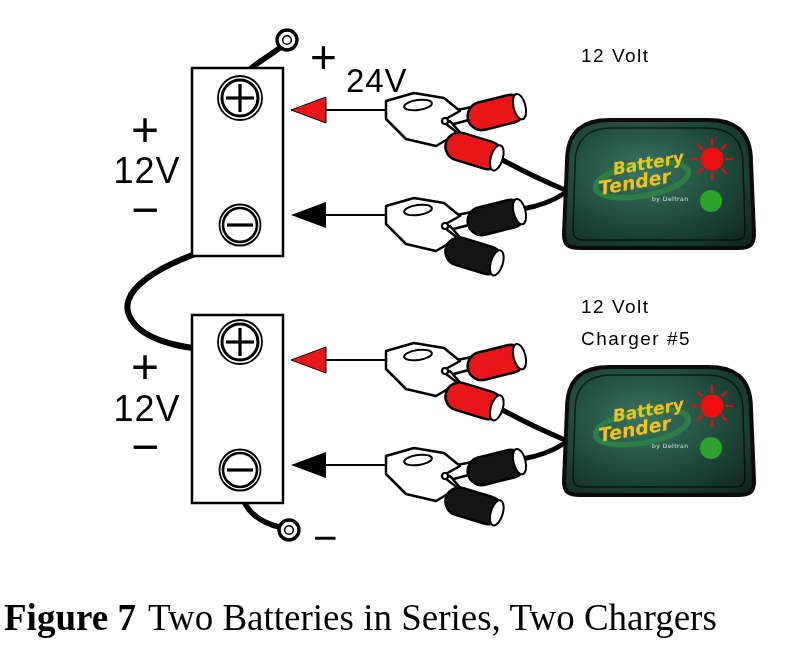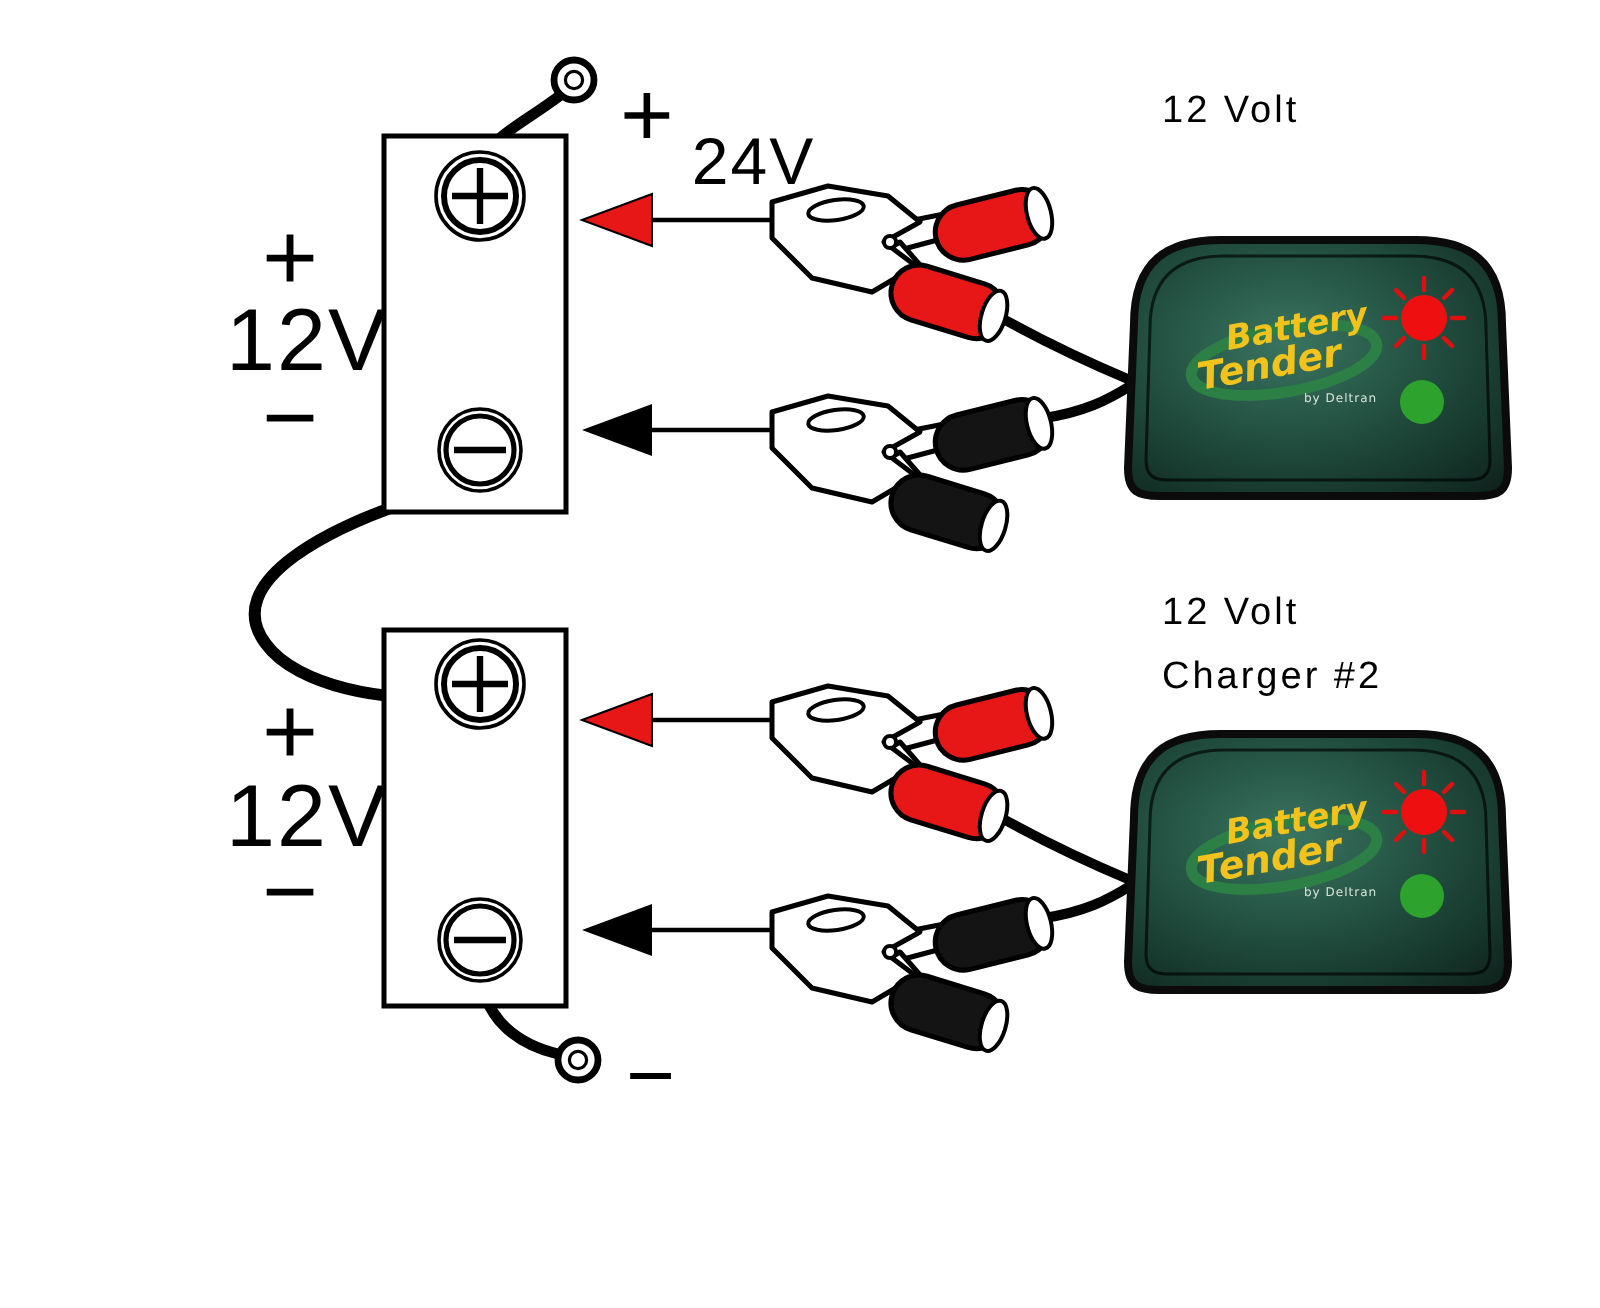--- a/index.html
+++ b/index.html
@@ -8,21 +8,21 @@
   .stage svg{position:absolute;left:0;top:0;}
   .abs{position:absolute;white-space:nowrap;}
 
   
   .rail{display:flex;align-items:center;}
   .rail .sign{font-size:46px;font-weight:400;line-height:1;}
   .rail .val{font-size:33px;letter-spacing:1px;line-height:1;margin-top:48px;}
 
   
   .batt-sign{width:60px;text-align:center;font-size:48px;line-height:48px;}
-  .batt-volt{width:68px;text-align:center;font-size:44px;line-height:44px;letter-spacing:1px;}
+  .batt-volt{width:68px;text-align:center;font-size:36px;line-height:44px;letter-spacing:1px;}
 
   
   .charger-label{font-size:19px;line-height:31.5px;letter-spacing:1.5px;}
 
   
   .caption{left:4px;top:596px;font-family:"Liberation Serif",serif;font-size:37px;}
   .caption .fig{font-weight:bold;}
   .caption .title{margin-left:12px;}
 
   
@@ -226,17 +226,20 @@
 
   <div class="abs batt-sign" style="left:115px;top:343px;">+</div>
   <div class="abs batt-volt" style="left:113px;top:387px;">12V</div>
   <div class="abs batt-sign" style="left:115px;top:423px;">−</div>
 
   <div class="abs charger-label" style="left:581px;top:40px;">
     <div>12 Volt</div>
   </div>
   <div class="abs charger-label" style="left:581px;top:291px;">
     <div>12 Volt</div>
-    <div>Charger #2</div>
-  </div>
-
+    <div>Charger #5</div>
+  </div>
+
+  <div class="abs caption">
+    <span class="fig">Figure 7</span><span class="title">Two Batteries in Series, Two Chargers</span>
+  </div>
 
 </div>
 
 </body></html>

